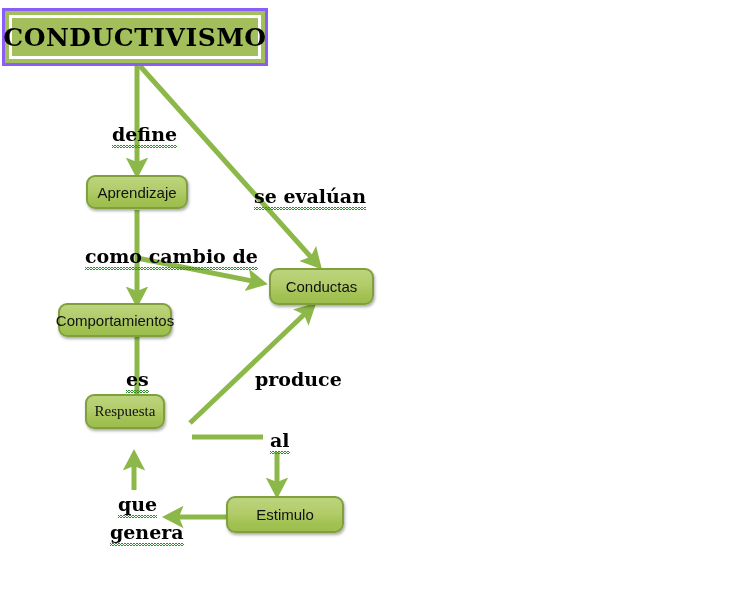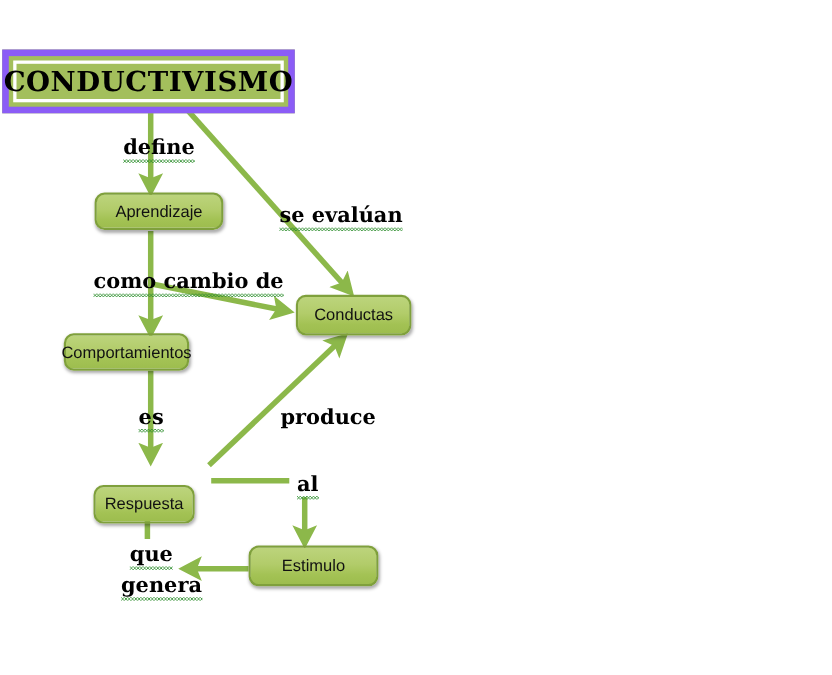--- a/index.html
+++ b/index.html
@@ -21,25 +21,24 @@
     top: 0;
     width: 756px;
     height: 614px;
   }
 
   
   .title-box {
     position: absolute;
     box-sizing: border-box;
     background: #a3bf5c;
-    border: 6px solid #8b5cf6;
+    border: 3px solid #8b5cf6;
     padding: 4px;
     display: flex;
     align-items: center;
-    margin-top: 37px;
   }
   .title-inner {
     box-sizing: border-box;
     width: 100%;
     height: 100%;
     border: 3px solid #ffffff;
     display: flex;
     align-items: center;
     justify-content: center;
   }
@@ -132,33 +131,33 @@
 
     <path d="M134,490 L134,455" stroke="#8cb84a" stroke-width="5" fill="none" marker-end="url(#ah)"></path>
   </svg>
 
   <div class="title-box" style="left:2px; top:8px; width:266px; height:58px;">
     <div class="title-inner">
       <span class="title-text">CONDUCTIVISMO</span>
     </div>
   </div>
 
-  <div class="node" style="left:86px; top:175px; width:117px; height:34px;">
+  <div class="node" style="left:86px; top:175px; width:102px; height:34px;">
     <span>Aprendizaje</span>
   </div>
 
   <div class="node" style="left:269px; top:268px; width:105px; height:37px;">
     <span>Conductas</span>
   </div>
 
   <div class="node" style="left:58px; top:303px; width:114px; height:34px;">
     <span>Comportamientos</span>
   </div>
 
-  <div class="node" style="left:85px; top:441px; width:92px; height:35px;">
+  <div class="node" style="left:85px; top:394px; width:80px; height:35px;font-family:Liberation Serif, serif;">
     <span>Respuesta</span>
   </div>
 
   <div class="node" style="left:226px; top:496px; width:118px; height:37px;">
     <span>Estimulo</span>
   </div>
 
   <div class="link-label" style="left:112px; top:124px;">
     <span class="sq">define</span>
   </div>

